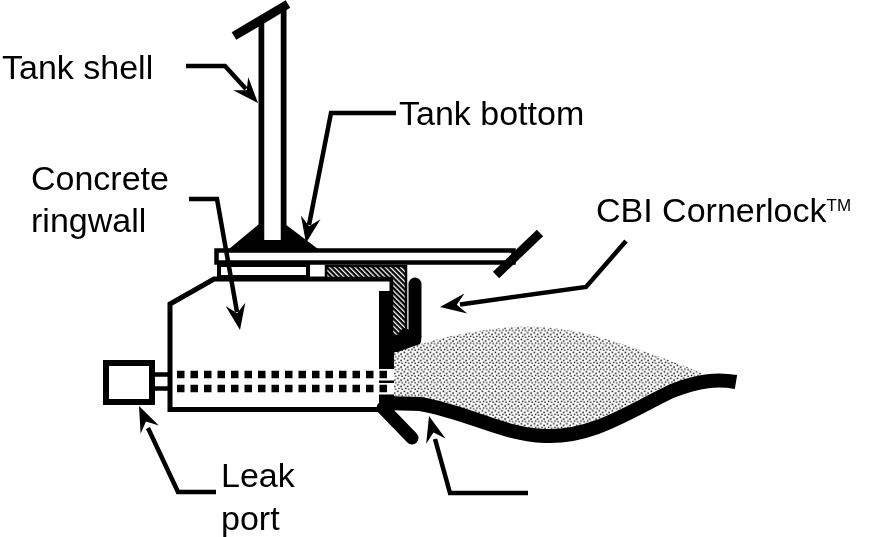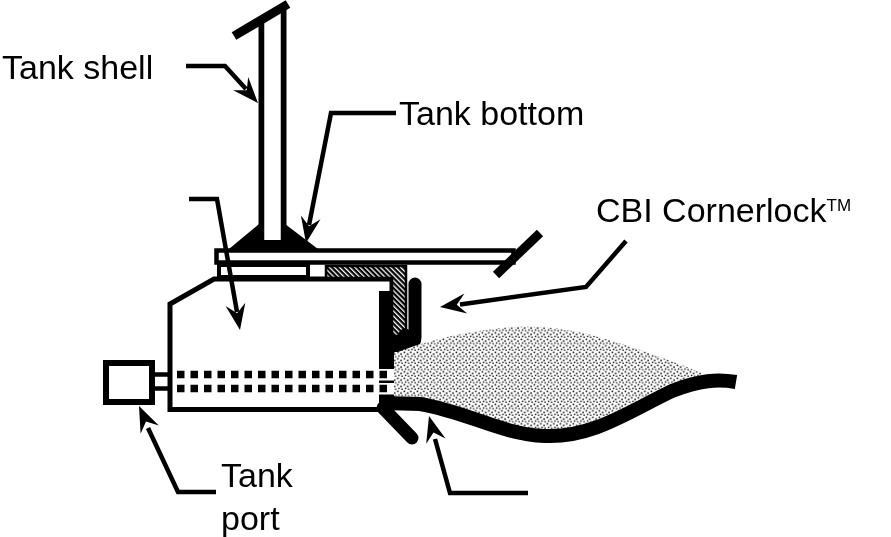--- a/index.html
+++ b/index.html
@@ -121,24 +121,28 @@
   </svg>
 
   <div class="label" style="left:2px;top:50px;">
     <span>Tank shell</span>
   </div>
 
   <div class="label" style="left:399px;top:96px;">
     <span>Tank bottom</span>
   </div>
 
+  <div class="label" style="left:31px;top:157px;">
+    <div class="line">Concrete</div>
+    <div class="line">ringwall</div>
+  </div>
 
   <div class="label" style="left:596px;top:193px;">
     <span>CBI Cornerlock</span><span class="sup">TM</span>
   </div>
 
   <div class="label" style="left:221px;top:454px;">
-    <div class="line43">Tank</div>
+    <div class="line43">Leak</div>
     <div class="line43">port</div>
   </div>
 
 
 </div>
 
 </body></html>

